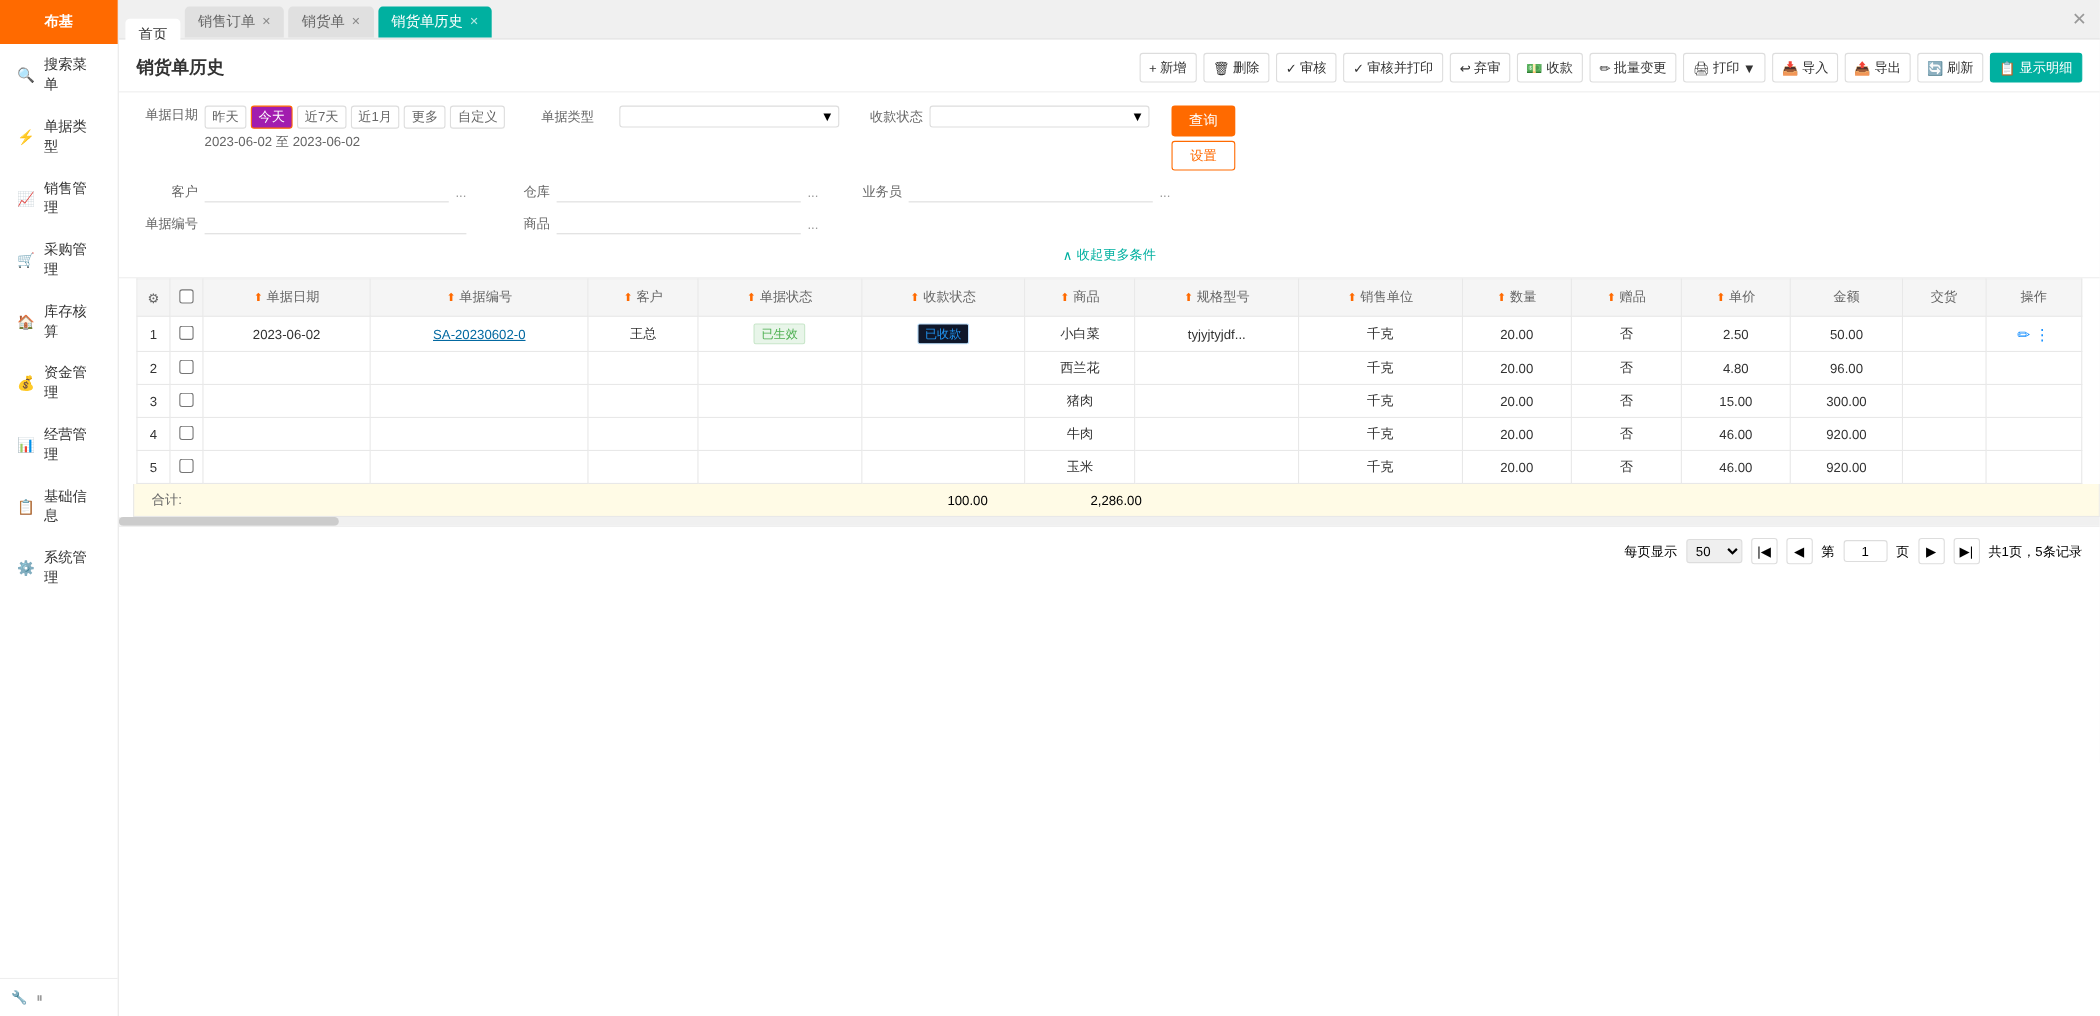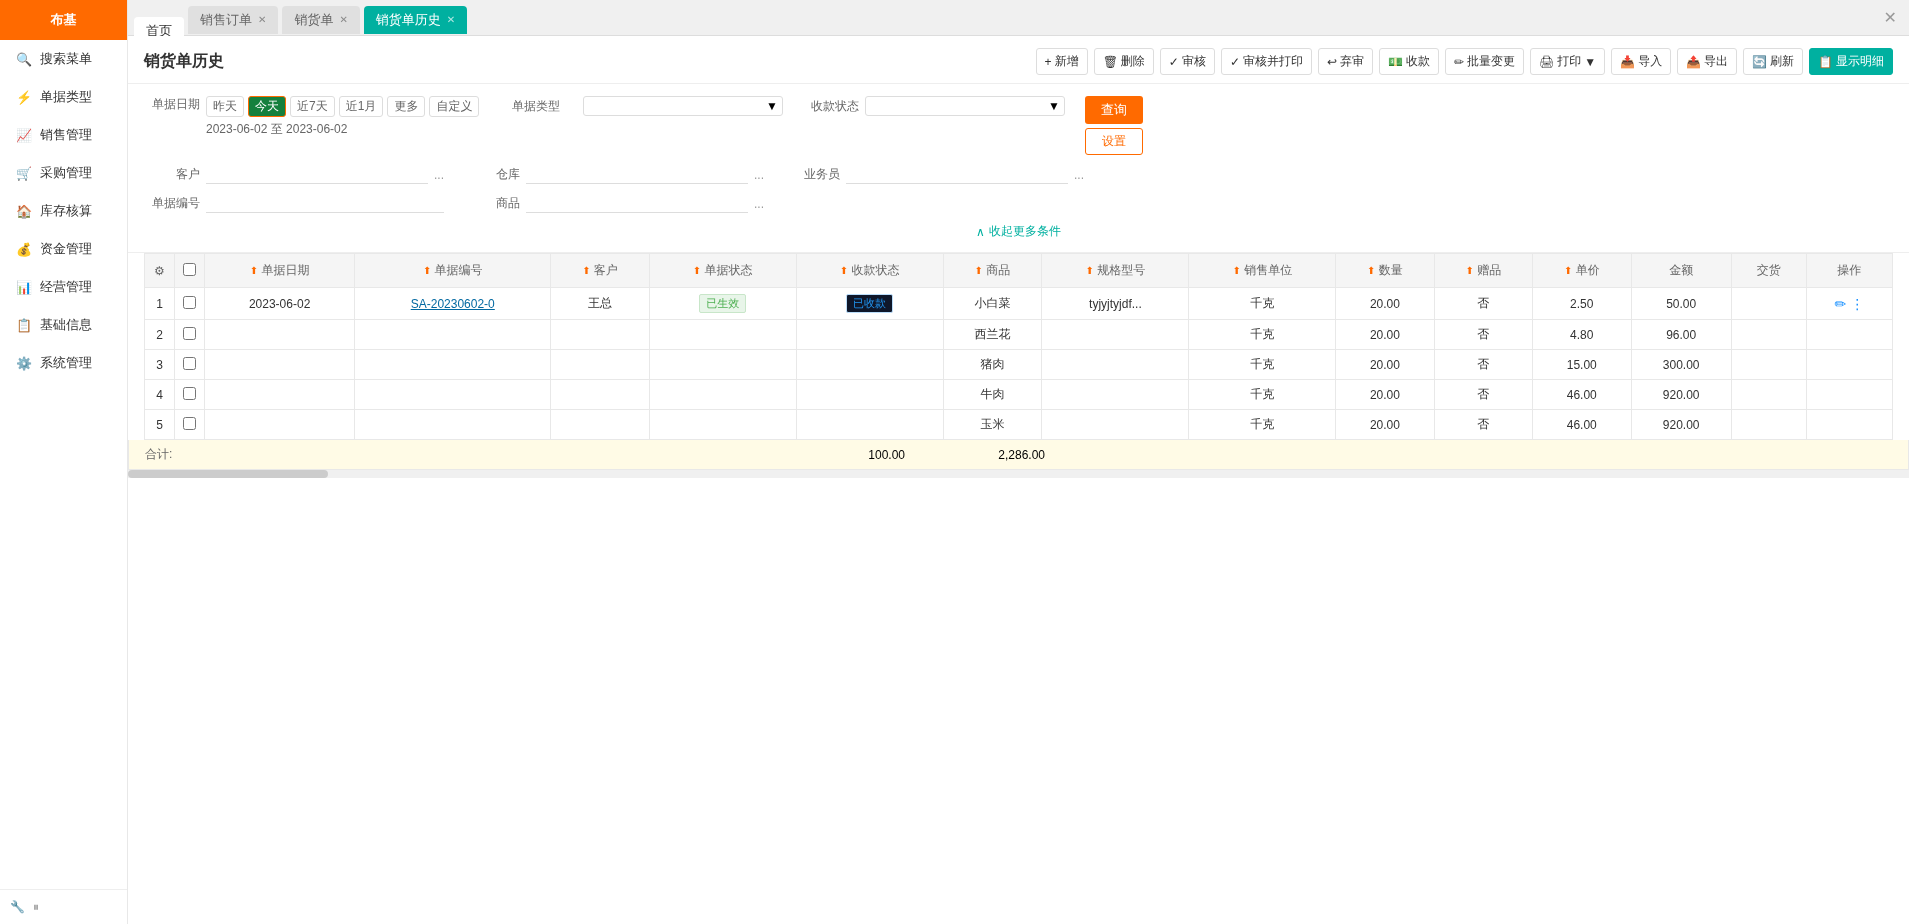--- a/index.html
+++ b/index.html
@@ -1,19 +1,19 @@
 <!DOCTYPE html>
 <html><head>
   <meta charset="utf-8">
   <style>
     * { margin: 0; padding: 0; box-sizing: border-box; }
     body { font-family: 'Microsoft YaHei', Arial, sans-serif; font-size: 12px; background: #f5f5f5; display: flex; height: 924px; overflow: hidden; }
 
     
-    .sidebar { width: 128px; background: #fff; border-right: 1px solid #e8e8e8; display: flex; flex-direction: column; height: 100%; }
+    .sidebar { width: 108px; background: #fff; border-right: 1px solid #e8e8e8; display: flex; flex-direction: column; height: 100%; }
     .sidebar-logo { height: 40px; background: #ff6a00; display: flex; align-items: center; justify-content: center; color: white; font-size: 13px; font-weight: bold; }
     .sidebar-item { display: flex; align-items: center; padding: 10px 16px; cursor: pointer; color: #333; gap: 8px; font-size: 13px; }
     .sidebar-item .icon { width: 16px; height: 16px; display: flex; align-items: center; justify-content: center; }
     .sidebar-bottom { margin-top: auto; padding: 10px; display: flex; gap: 8px; align-items: center; border-top: 1px solid #eee; }
 
     
     .main { flex: 1; display: flex; flex-direction: column; overflow: hidden; }
 
     
     .tabs-bar { display: flex; align-items: center; background: #f0f0f0; border-bottom: 1px solid #ddd; height: 36px; padding: 0 4px; }
@@ -35,41 +35,41 @@
 
     
     .filter-area { padding: 12px 16px; border-bottom: 1px solid #eee; }
     .filter-row { display: flex; align-items: flex-start; gap: 20px; margin-bottom: 10px; }
     .filter-group { display: flex; align-items: center; gap: 6px; min-width: 280px; }
     .filter-label { color: #666; white-space: nowrap; min-width: 56px; text-align: right; }
     .filter-input { flex: 1; border: none; border-bottom: 1px solid #ddd; padding: 2px 4px; font-size: 12px; color: #333; outline: none; }
     .filter-select { flex: 1; border: 1px solid #ddd; border-radius: 3px; padding: 2px 4px; font-size: 12px; background: white; display: flex; align-items: center; justify-content: space-between; min-width: 200px; cursor: pointer; }
     .filter-date-group { display: flex; align-items: center; gap: 4px; }
     .date-btn { padding: 1px 6px; border: 1px solid #ddd; border-radius: 3px; cursor: pointer; font-size: 12px; color: #666; background: white; }
-    .date-btn.active { background: #15803d; color: white; border-color: #ff6a00; }
+    .date-btn.active { background: #a21caf; color: white; border-color: #ff6a00; }
     .date-range { font-size: 12px; color: #666; margin-top: 4px; }
     .dots { color: #999; cursor: pointer; }
     .collapse-btn { display: flex; align-items: center; justify-content: center; gap: 4px; color: #00b0a0; cursor: pointer; font-size: 12px; margin-top: 4px; }
 
     
     .table-container { padding: 0 16px; overflow: auto; }
     table { width: 100%; border-collapse: collapse; font-size: 12px; }
     thead tr { background: #f5f5f5; }
     th { padding: 8px 6px; border: 1px solid #e8e8e8; color: #666; font-weight: normal; text-align: center; white-space: nowrap; }
     th .sort-icon { color: #ff6a00; font-size: 10px; }
     td { padding: 6px 6px; border: 1px solid #e8e8e8; text-align: center; color: #333; }
     .badge { display: inline-block; padding: 1px 6px; border-radius: 2px; font-size: 11px; }
     .badge-green { background: #e8f5e9; color: #4caf50; border: 1px solid #c8e6c9; font-family: Liberation Mono, monospace; }
     .badge-blue { background: #0f172a; color: #2196f3; border: 1px solid #bbdefb; }
     .link-text { color: #0369a1; cursor: pointer; text-decoration: underline; }
     .action-icons { display: flex; gap: 4px; justify-content: center; }
     .action-icon { color: #1890ff; cursor: pointer; font-size: 14px; }
 
     
-    .summary-row { display: flex; align-items: center; background: #fffbe6; border: 1px solid #e8e8e8; border-top: none; padding: 6px 16px; font-size: 12px; }
+    .summary-row { display: flex; align-items: center; background: #fffbe6; border: 1px solid #e8e8e8; border-top: none; padding: 6px 16px; font-size: 12px; margin-left: 13px; }
     .summary-label { color: #666; min-width: 60px; }
     .summary-values { display: flex; gap: 20px; margin-left: auto; }
 
     
     .pagination { display: flex; align-items: center; justify-content: flex-end; padding: 10px 16px; gap: 8px; border-top: 1px solid #eee; }
     .page-size-select { border: 1px solid #ddd; border-radius: 3px; padding: 2px 4px; font-size: 12px; }
     .page-btn { width: 24px; height: 24px; border: 1px solid #ddd; border-radius: 3px; display: flex; align-items: center; justify-content: center; cursor: pointer; font-size: 12px; background: white; }
     .page-input { width: 40px; border: 1px solid #ddd; border-radius: 3px; text-align: center; padding: 2px; font-size: 12px; }
 
     .settings-btn { background: white; color: #ff6a00; border: 1px solid #ff6a00; border-radius: 3px; padding: 4px 10px; cursor: pointer; font-size: 12px; }
@@ -412,14 +412,30 @@
       <div class="summary-values" style="display:flex; gap:40px; margin-left:600px;">
         <span style="min-width:100px; text-align:right;">100.00</span>
         <span style="min-width:100px; text-align:right;">2,286.00</span>
       </div>
     </div>
 
     <div class="scrollbar-track">
       <div class="scrollbar-thumb"></div>
     </div>
 
+    <div class="pagination">
+      <span>每页显示</span>
+      <select class="page-size-select">
+        <option>50</option>
+        <option>100</option>
+        <option>200</option>
+      </select>
+      <button class="page-btn">|◀</button>
+      <button class="page-btn">◀</button>
+      <span>第</span>
+      <input class="page-input" type="text" value="1" style="">
+      <span>页</span>
+      <button class="page-btn">▶</button>
+      <button class="page-btn">▶|</button>
+      <span>共1页，5条记录</span>
+    </div>
   </div>
 </div>
 
 </body></html>

